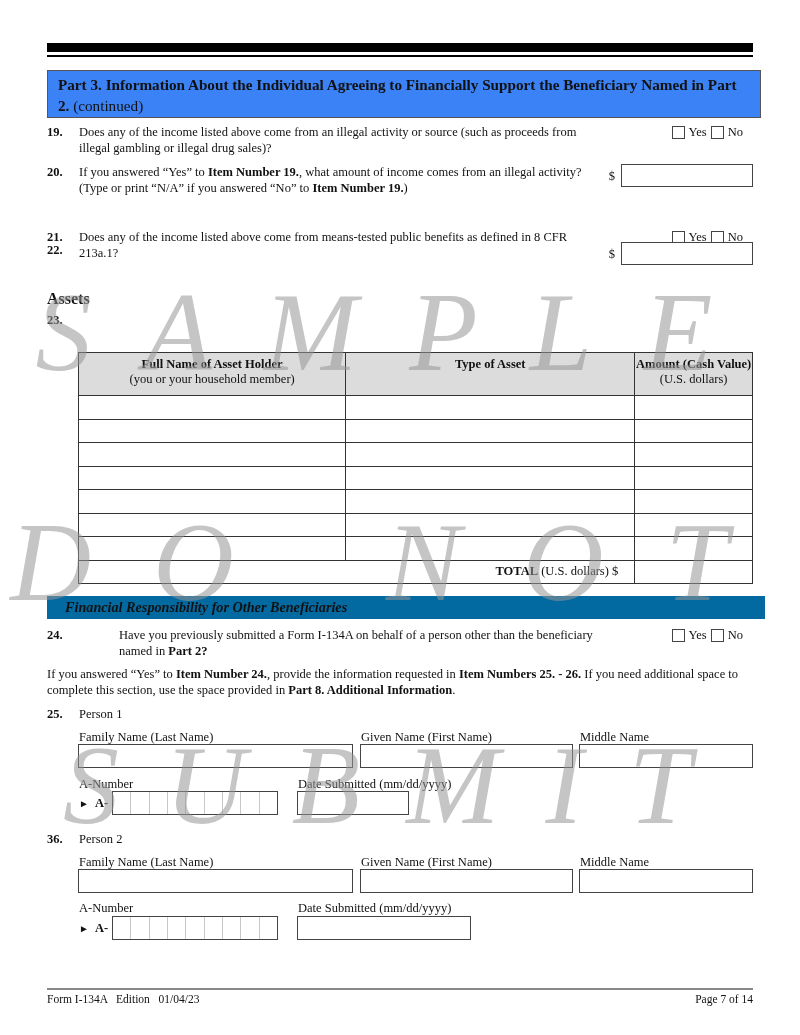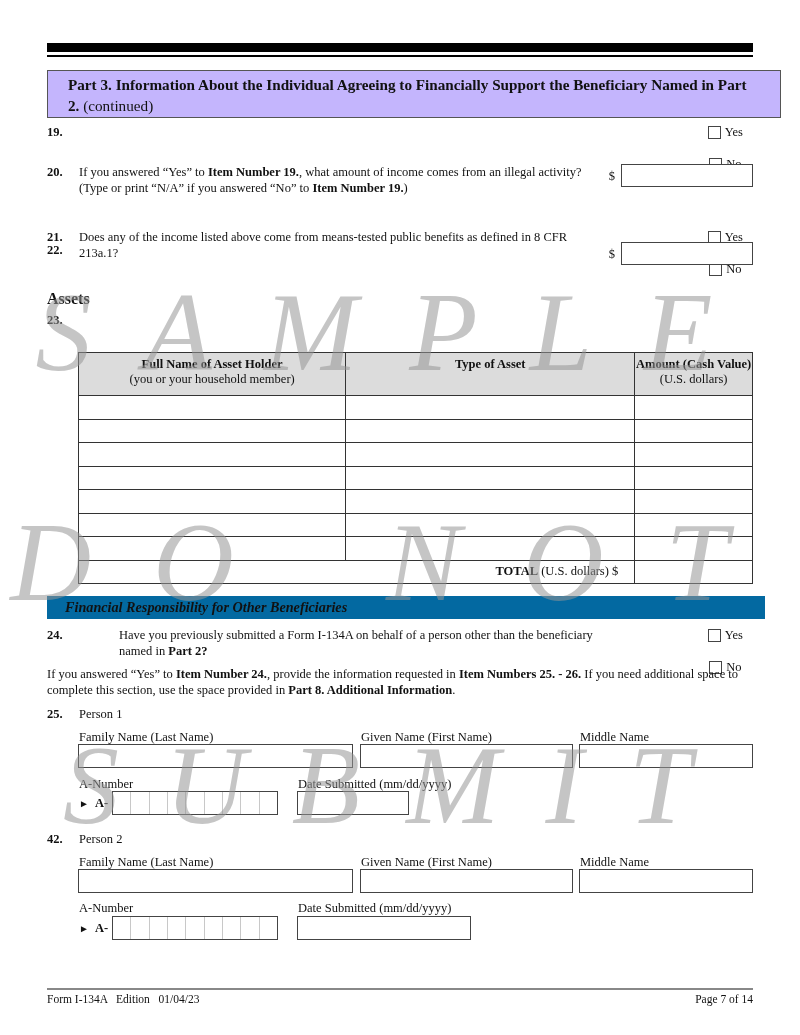--- a/index.html
+++ b/index.html
@@ -10,31 +10,31 @@
     }
     b, .b { font-weight: bold; }
 
     
     .rule-thick { position: absolute; left: 47px; top: 43px; width: 706px; height: 9px; background: #000; }
     .rule-thin { position: absolute; left: 47px; top: 55px; width: 706px; height: 1.5px; background: #000; }
 
     
     .part-header {
       position: absolute; left: 47px; top: 70px; width: 692px; height: 40px;
-      background: #c4b5fd; border: 1.5px solid #555; padding: 3px 20px;
+      background: #3b82f6; border: 1.5px solid #555; padding: 3px 10px;
       font-size: 15.2px; line-height: 21px;
     }
 
     
     .item { position: absolute; left: 47px; width: 706px; line-height: 16px; font-size: 12.5px; }
     .item .num { position: absolute; left: 0; top: 0; font-weight: bold; }
     .item .txt { position: absolute; left: 32px; top: 0; width: 520px; }
     .item .txt.wide { width: 674px; }
 
-    .yn { position: absolute; right: 10px; top: 0; display: flex; gap: 16px; align-items: center; flex-direction: column; }
+    .yn { position: absolute; right: 10px; top: 0; display: flex; gap: 4px; align-items: center; }
     .opt { display: flex; align-items: center; gap: 4px; }
     .cb { width: 13px; height: 13px; border: 1px solid #444; background: #fff; box-sizing: border-box; display: inline-block; }
 
     .money { position: absolute; right: 0; top: 0; display: flex; align-items: center; gap: 6px; }
     .money .input { width: 132px; height: 23px; border: 1.3px solid #444; box-sizing: border-box; background: #fff; }
     .money .dollar { font-size: 12.5px; }
 
     .section-label { position: absolute; left: 47px; top: 290px; font-weight: bold; font-size: 16px; }
 
     
@@ -94,20 +94,21 @@
 
 <div class="rule-thick"></div>
 <div class="rule-thin"></div>
 
 <div class="part-header">
   <span class="b">Part 3.  Information About the Individual Agreeing to Financially Support the Beneficiary Named in Part 2.</span><span> (continued)</span>
 </div>
 
 <div class="item" style="top:124px; height:34px;font-family:Liberation Serif, serif;">
   <span class="num">19.</span>
+  <span class="txt">Does any of the income listed above come from an illegal activity or source (such as proceeds from illegal gambling or illegal drug sales)?</span>
   <div class="yn">
     <label class="opt">
         <span class="cb"></span>
         <span>Yes</span>
       </label>
     <label class="opt">
         <span class="cb"></span>
         <span>No</span>
       </label>
   </div>
@@ -252,21 +253,21 @@
         <span></span>
         <span></span>
       </div>
   </div>
   <span class="flabel" style="left:298px; top:777px;">Date Submitted (mm/dd/yyyy)</span>
   <div class="fbox" style="left:297px; top:791px; width:112px;"></div>
 </div>
 
 <div>
   <div class="person-title" style="top:832px;">
-    <span class="num">42.</span>
+    <span class="num">36.</span>
     <span class="lbl">Person 2</span>
   </div>
   <span class="flabel" style="left:79px; top:855px;">Family Name (Last Name)</span>
   <div class="fbox" style="left:78px; top:869px; width:275px;"></div>
   <span class="flabel" style="left:361px; top:855px;">Given Name (First Name)</span>
   <div class="fbox" style="left:360px; top:869px; width:213px;"></div>
   <span class="flabel" style="left:580px; top:855px;">Middle Name</span>
   <div class="fbox" style="left:579px; top:869px; width:174px;"></div>
 
   <span class="flabel" style="left:79px; top:901px;">A-Number</span>

